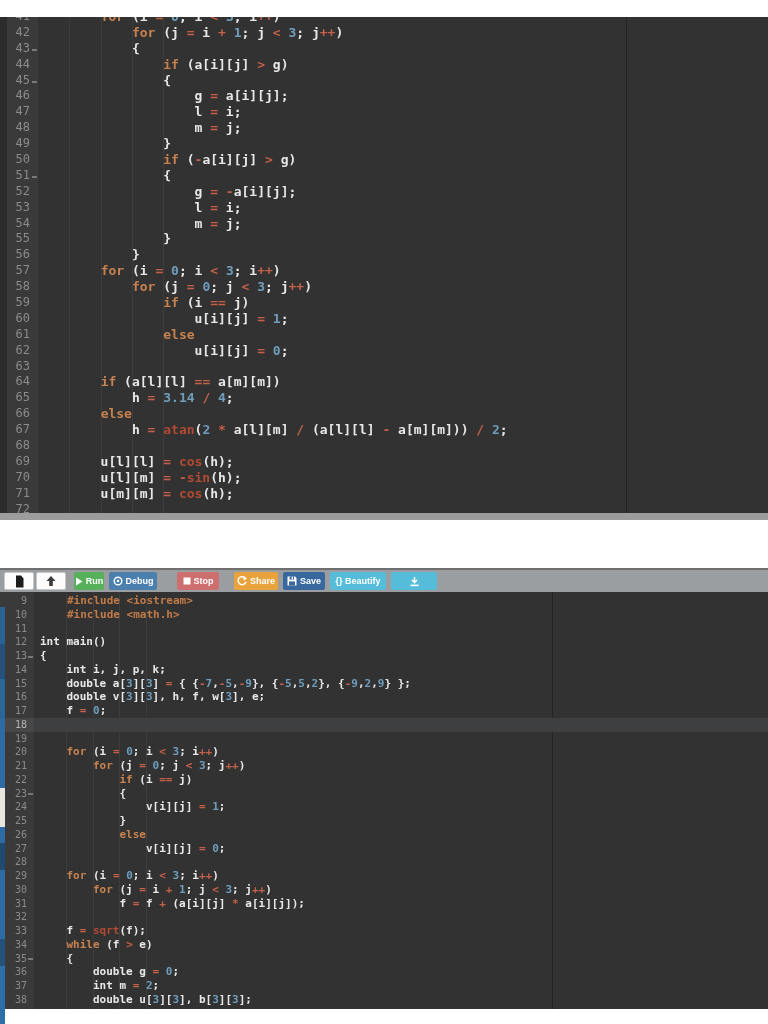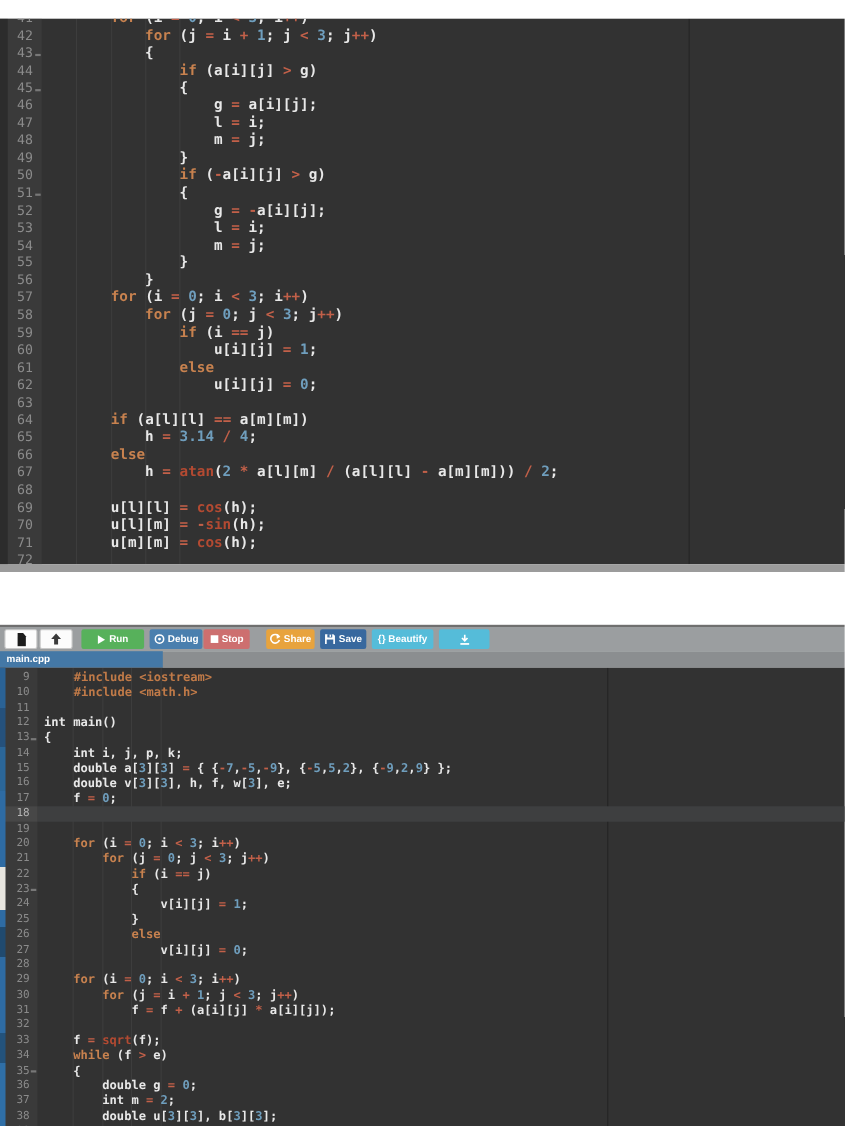--- a/index.html
+++ b/index.html
@@ -164,38 +164,38 @@
             </svg>
         </span>
       </div>
       <div class="btn btn-white" style="width:30px;margin-left:2px">
         <span>
           <svg width="12" height="12" viewBox="0 0 12 12">
               <path d="M6 1 L10.5 6 H7.8 V11 H4.2 V6 H1.5 Z" fill="#3b3b3b"></path>
             </svg>
         </span>
       </div>
-      <div class="btn btn-run" style="width:57px;margin-left:8px">
+      <div class="btn btn-run" style="width:30px;margin-left:8px">
         <span>
           <svg width="8" height="9" viewBox="0 0 8 9">
               <path d="M1 0.5v8l6.5-4z" fill="#ffffff"></path>
             </svg>
         </span>
         <span>Run</span>
       </div>
       <div class="btn btn-debug" style="width:48px;margin-left:5px">
         <span>
           <svg width="10" height="10" viewBox="0 0 10 10">
               <circle cx="5" cy="5" r="3.8" fill="none" stroke="#ffffff" stroke-width="1.4"></circle>
               <circle cx="5" cy="5" r="1.3" fill="#ffffff"></circle>
             </svg>
         </span>
         <span>Debug</span>
       </div>
-      <div class="btn btn-stop" style="width:42px;margin-left:1px">
+      <div class="btn btn-stop" style="width:42px;margin-left:20px">
         <span>
           <svg width="8" height="8" viewBox="0 0 8 8">
               <rect x="0.5" y="0.5" width="7" height="7" fill="#ffffff"></rect>
             </svg>
         </span>
         <span>Stop</span>
       </div>
       <div class="btn btn-share" style="width:44px;margin-left:15px">
         <span>
           <svg width="10" height="10" viewBox="0 0 10 10">
@@ -222,25 +222,20 @@
       <div class="btn btn-info" style="width:46px;margin-left:5px">
         <span>
           <svg width="11" height="11" viewBox="0 0 11 11">
               <path d="M5.5 1 v4.6 M3 4 l2.5 2.6 L8 4" fill="none" stroke="#ffffff" stroke-width="1.5"></path>
               <rect x="1.5" y="8.6" width="8" height="1.6" fill="#ffffff"></rect>
             </svg>
         </span>
       </div>
     </div>
 
-    <div class="tabbar">
-      <div class="tab">
-        <span>main.cpp</span>
-      </div>
-    </div>
 
     <div class="editor">
       <div class="gutter">
         <div class="gutter-inner" id="gutter-bottom" style="padding-top:2px">
             <div class="gutter-cell">9</div>
             <div class="gutter-cell">10</div>
             <div class="gutter-cell">11</div>
             <div class="gutter-cell">12</div>
             <div class="gutter-cell">13<span class="fold" style="right: 1px;"></span></div>
             <div class="gutter-cell">14</div>

